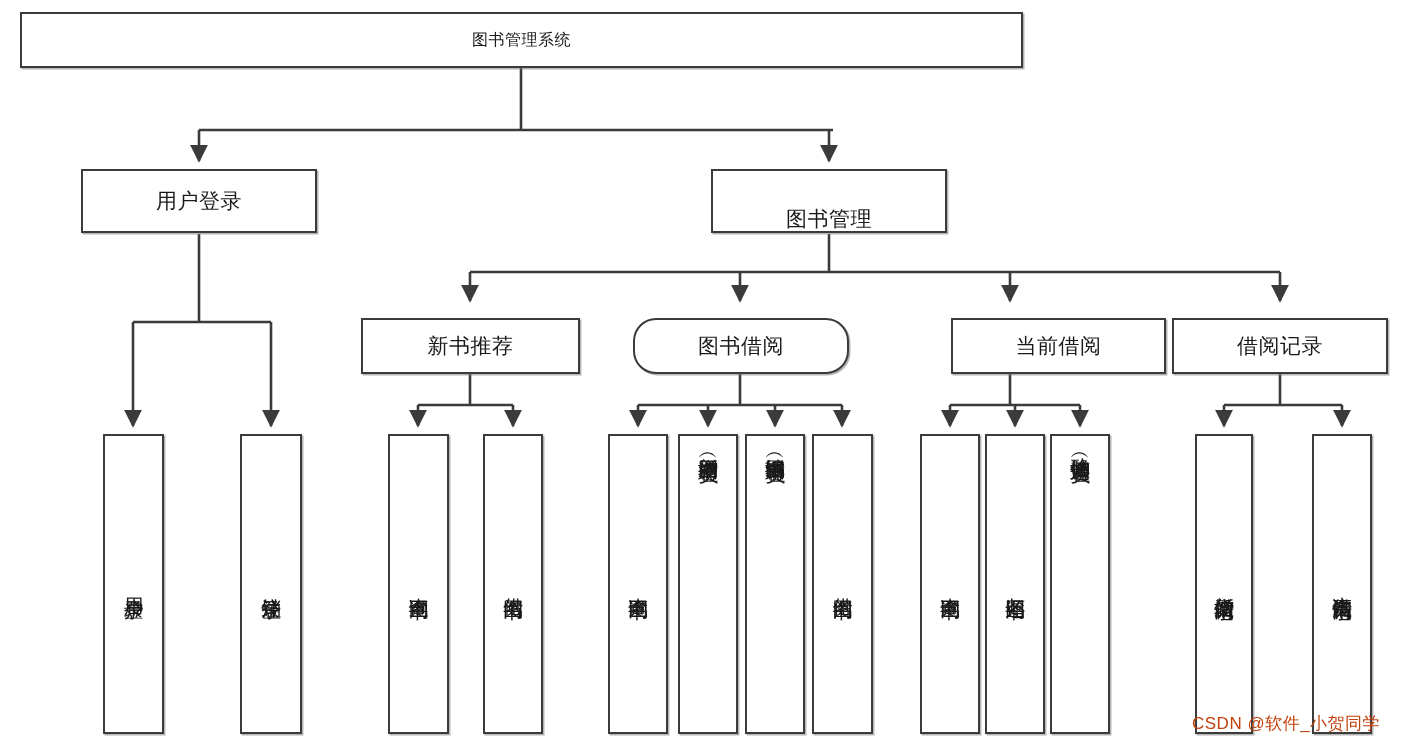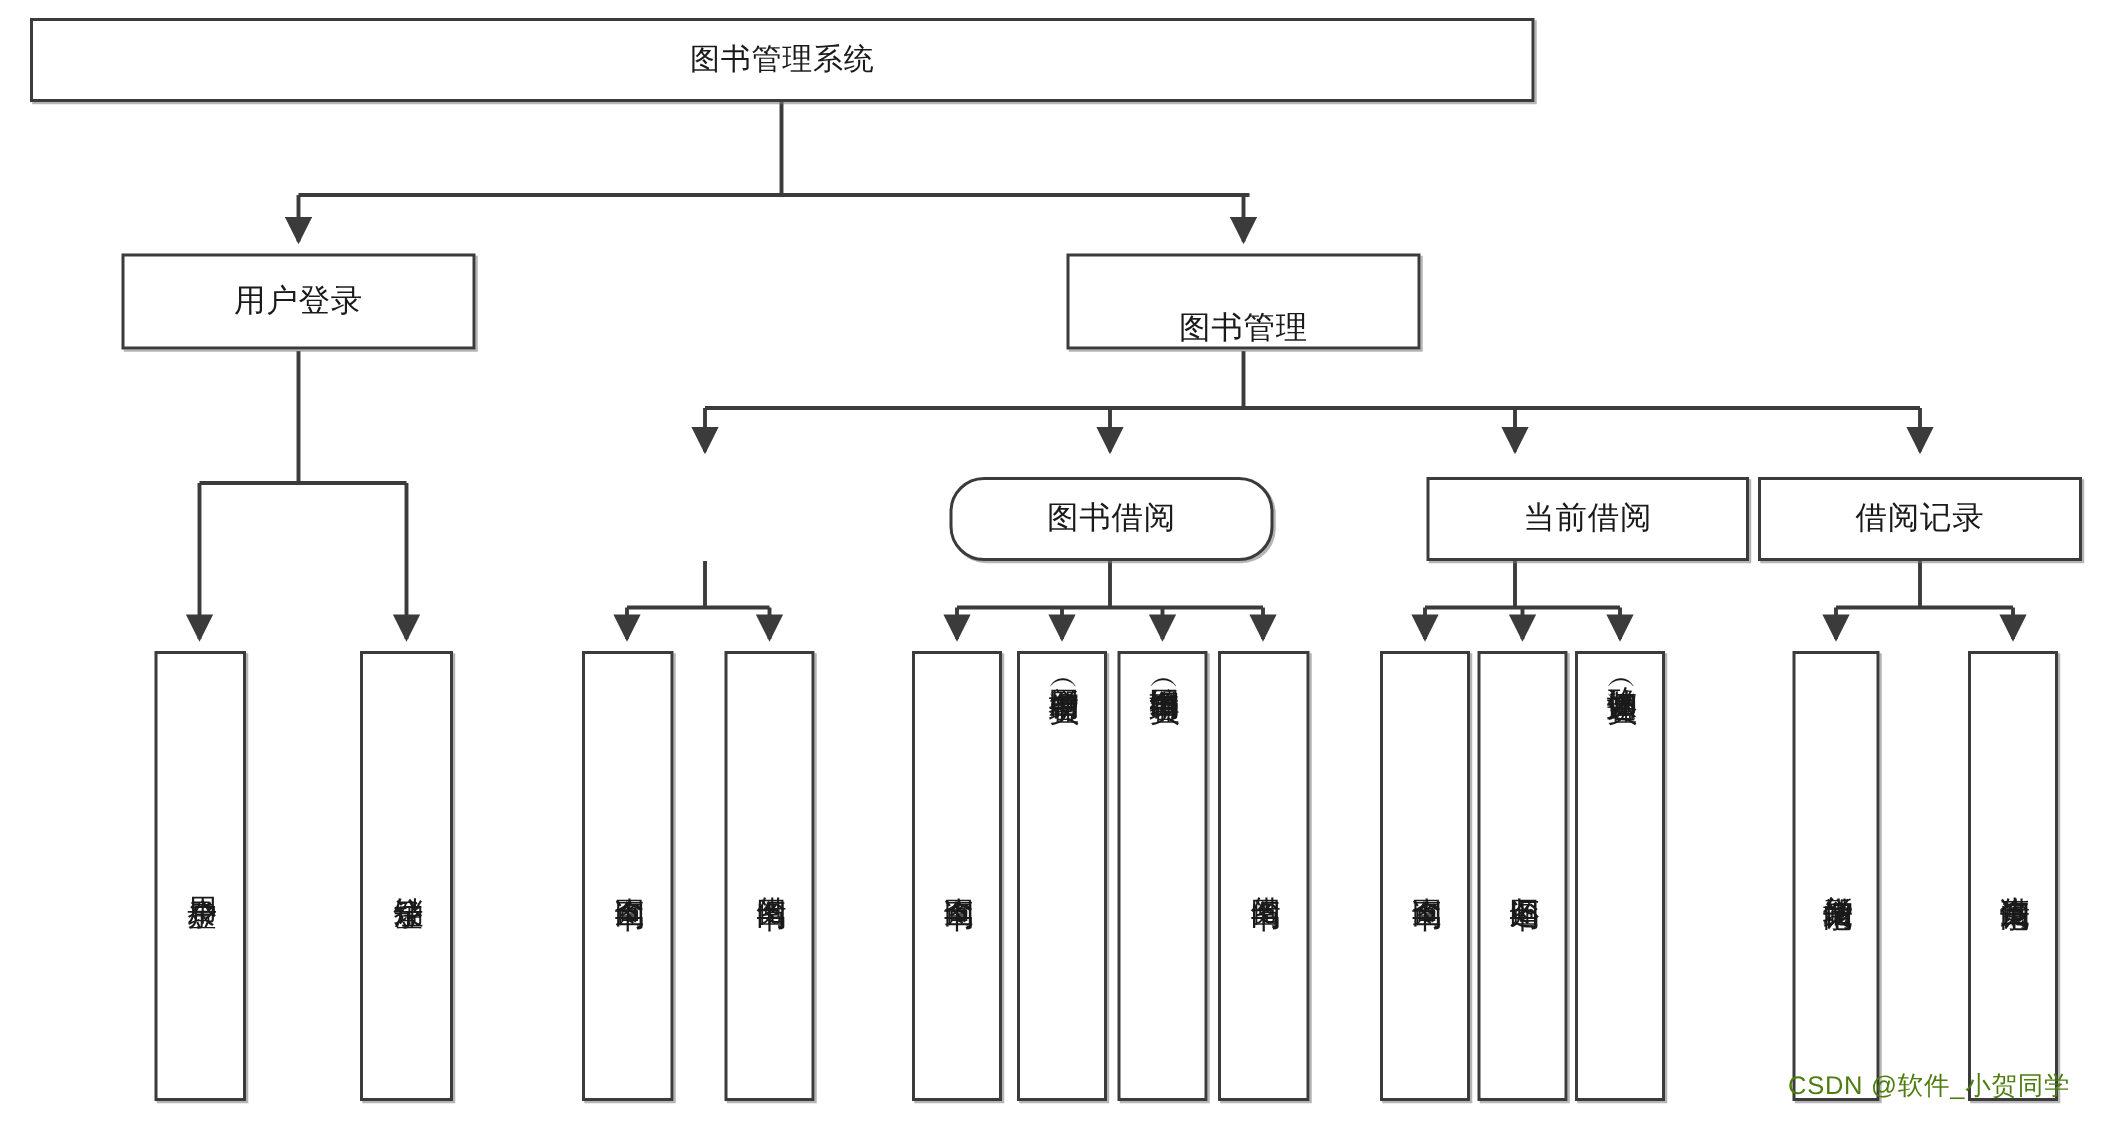--- a/index.html
+++ b/index.html
@@ -43,21 +43,21 @@
     text-align: center;
     line-height: 1.12;
     white-space: pre;
   }
   
   .node.horiz .label {
     font-size: 21px;
     letter-spacing: 0.5px;
   }
   .node.root .label {
-    font-size: 20px;
+    font-size: 16px;
   }
   
   .node.vert {
     align-items: flex-start;
     padding-top: 6px;
   }
   .node.vert .label {
     writing-mode: vertical-rl;
     text-orientation: upright;
     font-size: 20px;
@@ -67,21 +67,21 @@
   }
   .node.vert.centered {
     align-items: center;
     padding-top: 0;
   }
   #watermark {
     position: absolute;
     left: 1192px;
     top: 712px;
     font-size: 17px;
-    color: #4d7c0f;
+    color: #c2410c;
     letter-spacing: 0.5px;
     white-space: nowrap;
     z-index: 5;
     user-select: none;
   }
 </style>
 </head>
 <body>
 
 <div id="canvas">
@@ -140,20 +140,23 @@
     <span class="label">图书管理系统</span>
   </div>
 
   <div class="node horiz" style="left:81px; top:169px; width:236px; height:64px;">
     <span class="label">用户登录</span>
   </div>
   <div class="node horiz" style="left:711px; top:169px; width:236px; height:64px;align-items:flex-end;">
     <span class="label">图书管理</span>
   </div>
 
+  <div class="node horiz" style="left:361px; top:318px; width:219px; height:56px;">
+    <span class="label">新书推荐</span>
+  </div>
   <div class="node horiz" style="left:633px; top:318px; width:216px; height:56px;border-radius:23px;">
     <span class="label">图书借阅</span>
   </div>
   <div class="node horiz" style="left:903px; top:318px; width:215px; height:56px;margin-left:48px;">
     <span class="label">当前借阅</span>
   </div>
   <div class="node horiz" style="left:1172px; top:318px; width:216px; height:56px;">
     <span class="label">借阅记录</span>
   </div>
 

